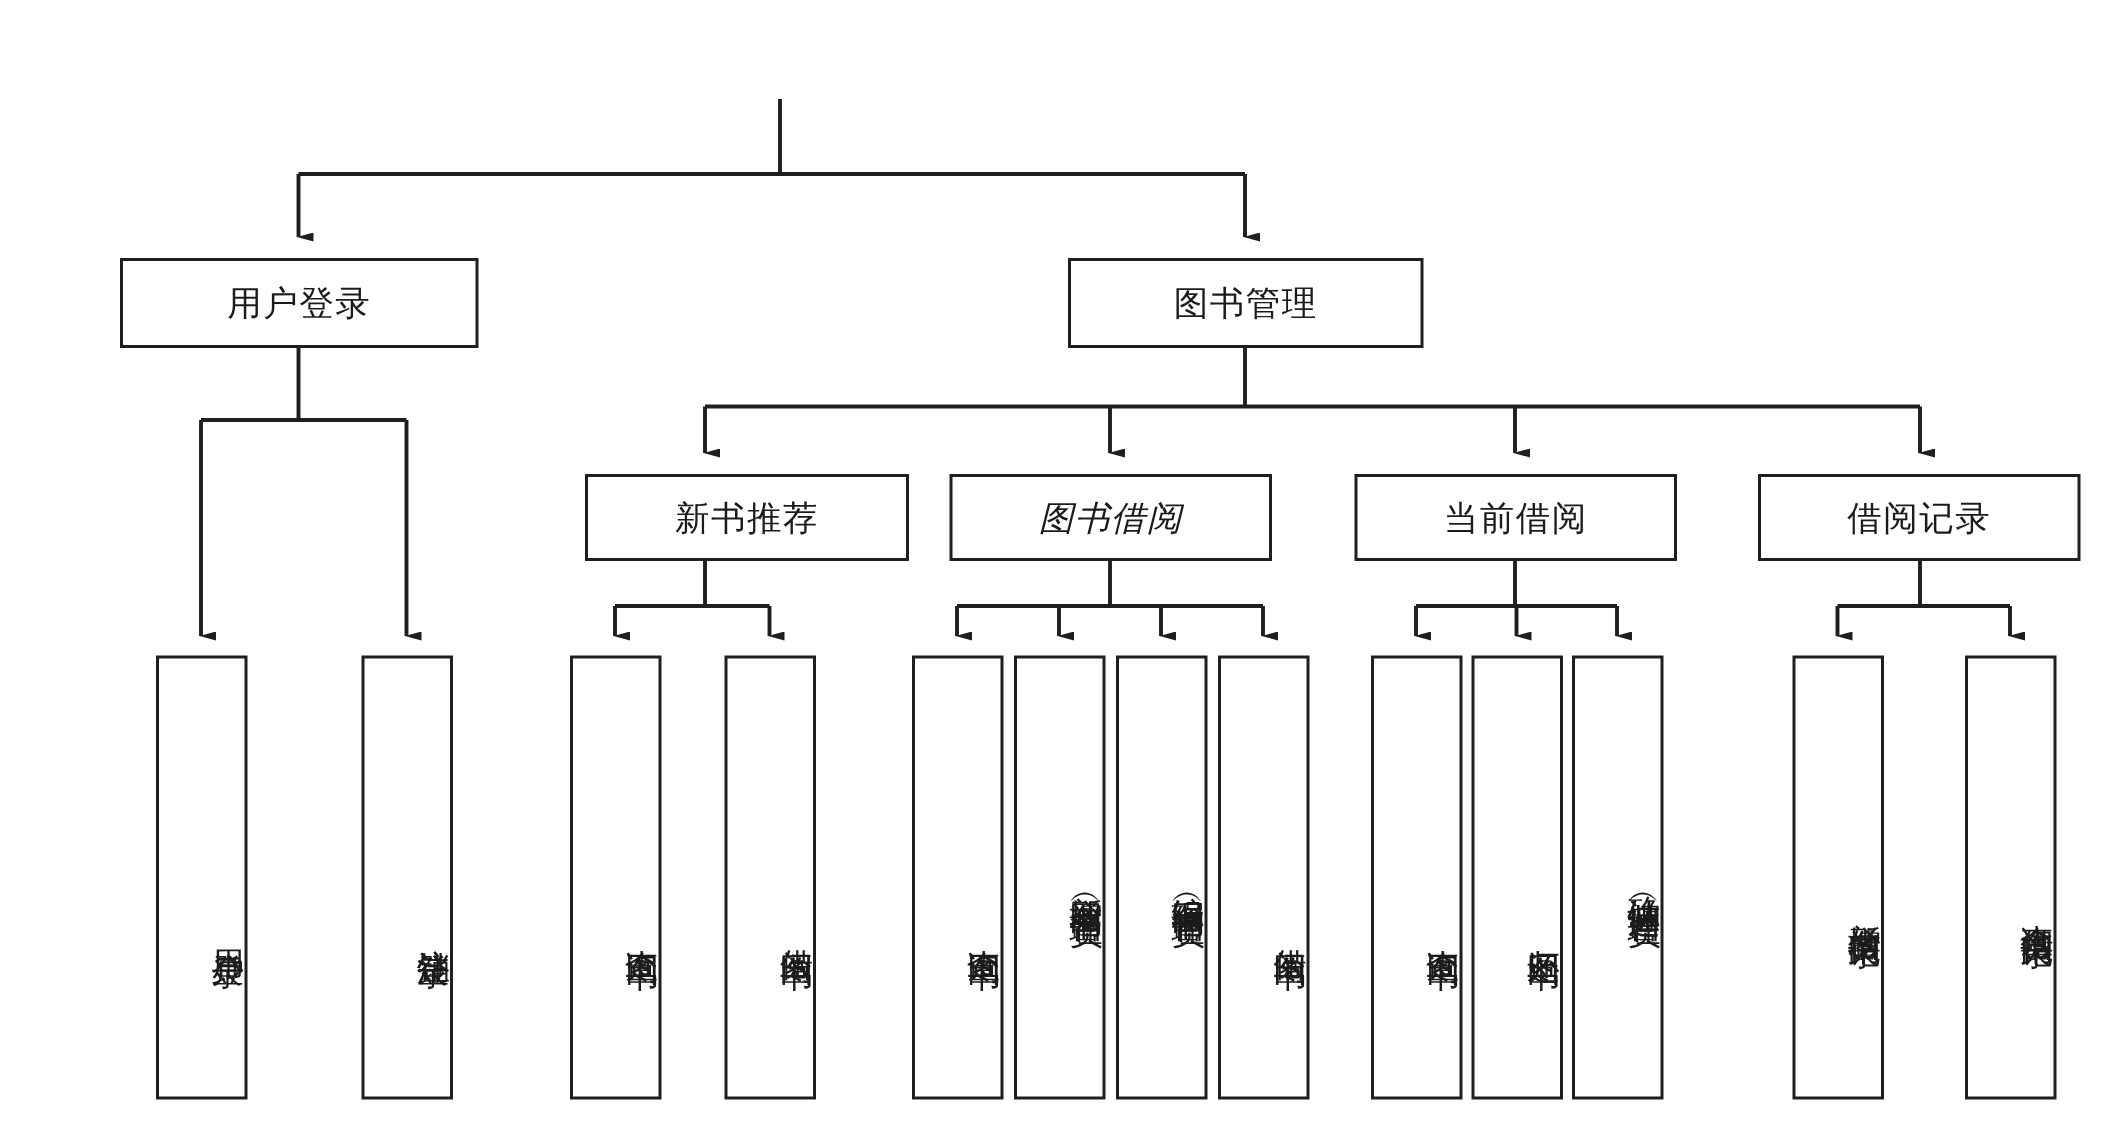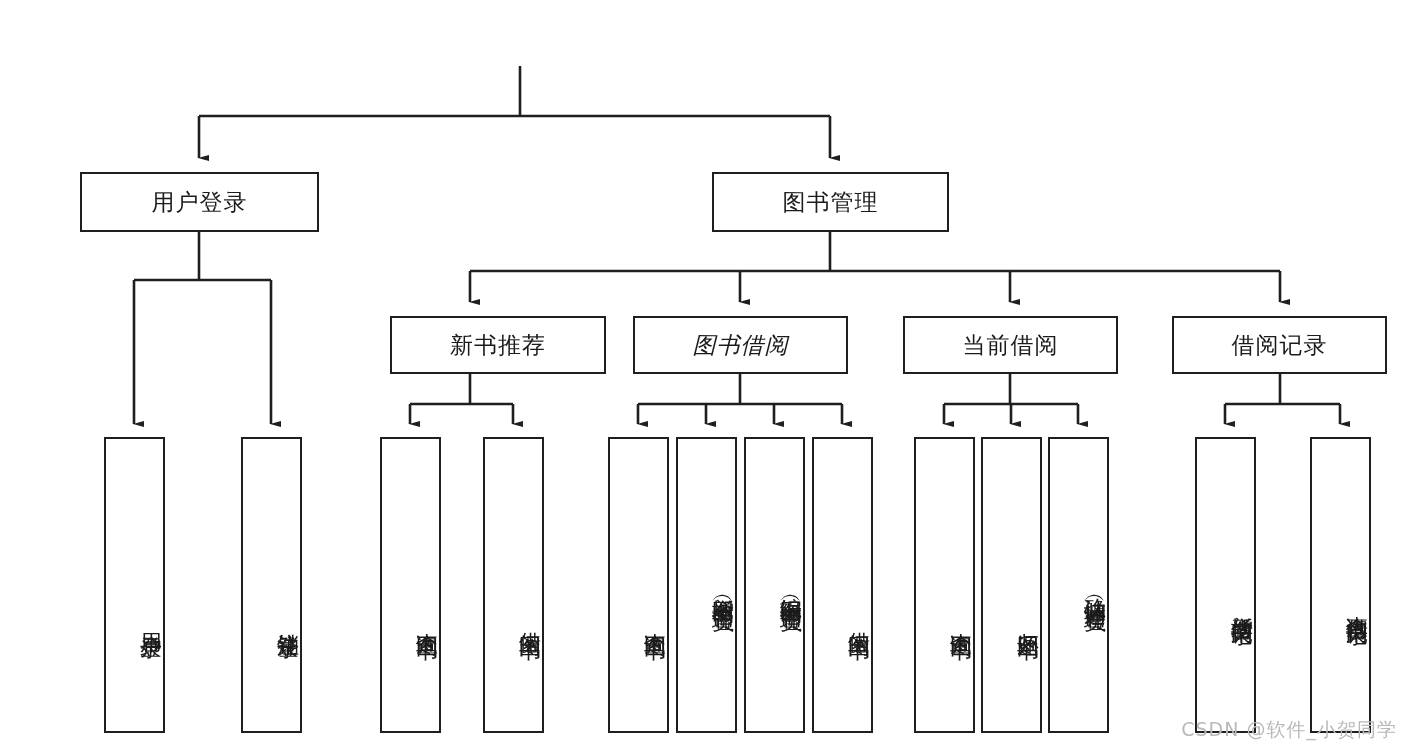--- a/index.html
+++ b/index.html
@@ -195,15 +195,14 @@
   </div>
 
   <div class="node-box vertical" style="left:1195px; top:437px; width:61px; height:296px; padding-top:38px;">
     <span class="node-label">新增借阅记录</span>
   </div>
 
   <div class="node-box vertical" style="left:1310px; top:437px; width:61px; height:296px; padding-top:38px;">
     <span class="node-label">查询借阅记录</span>
   </div>
 
-  <div id="watermark">CSDN @软件_小贺同学</div>
 
 </div>
 
 </body></html>

